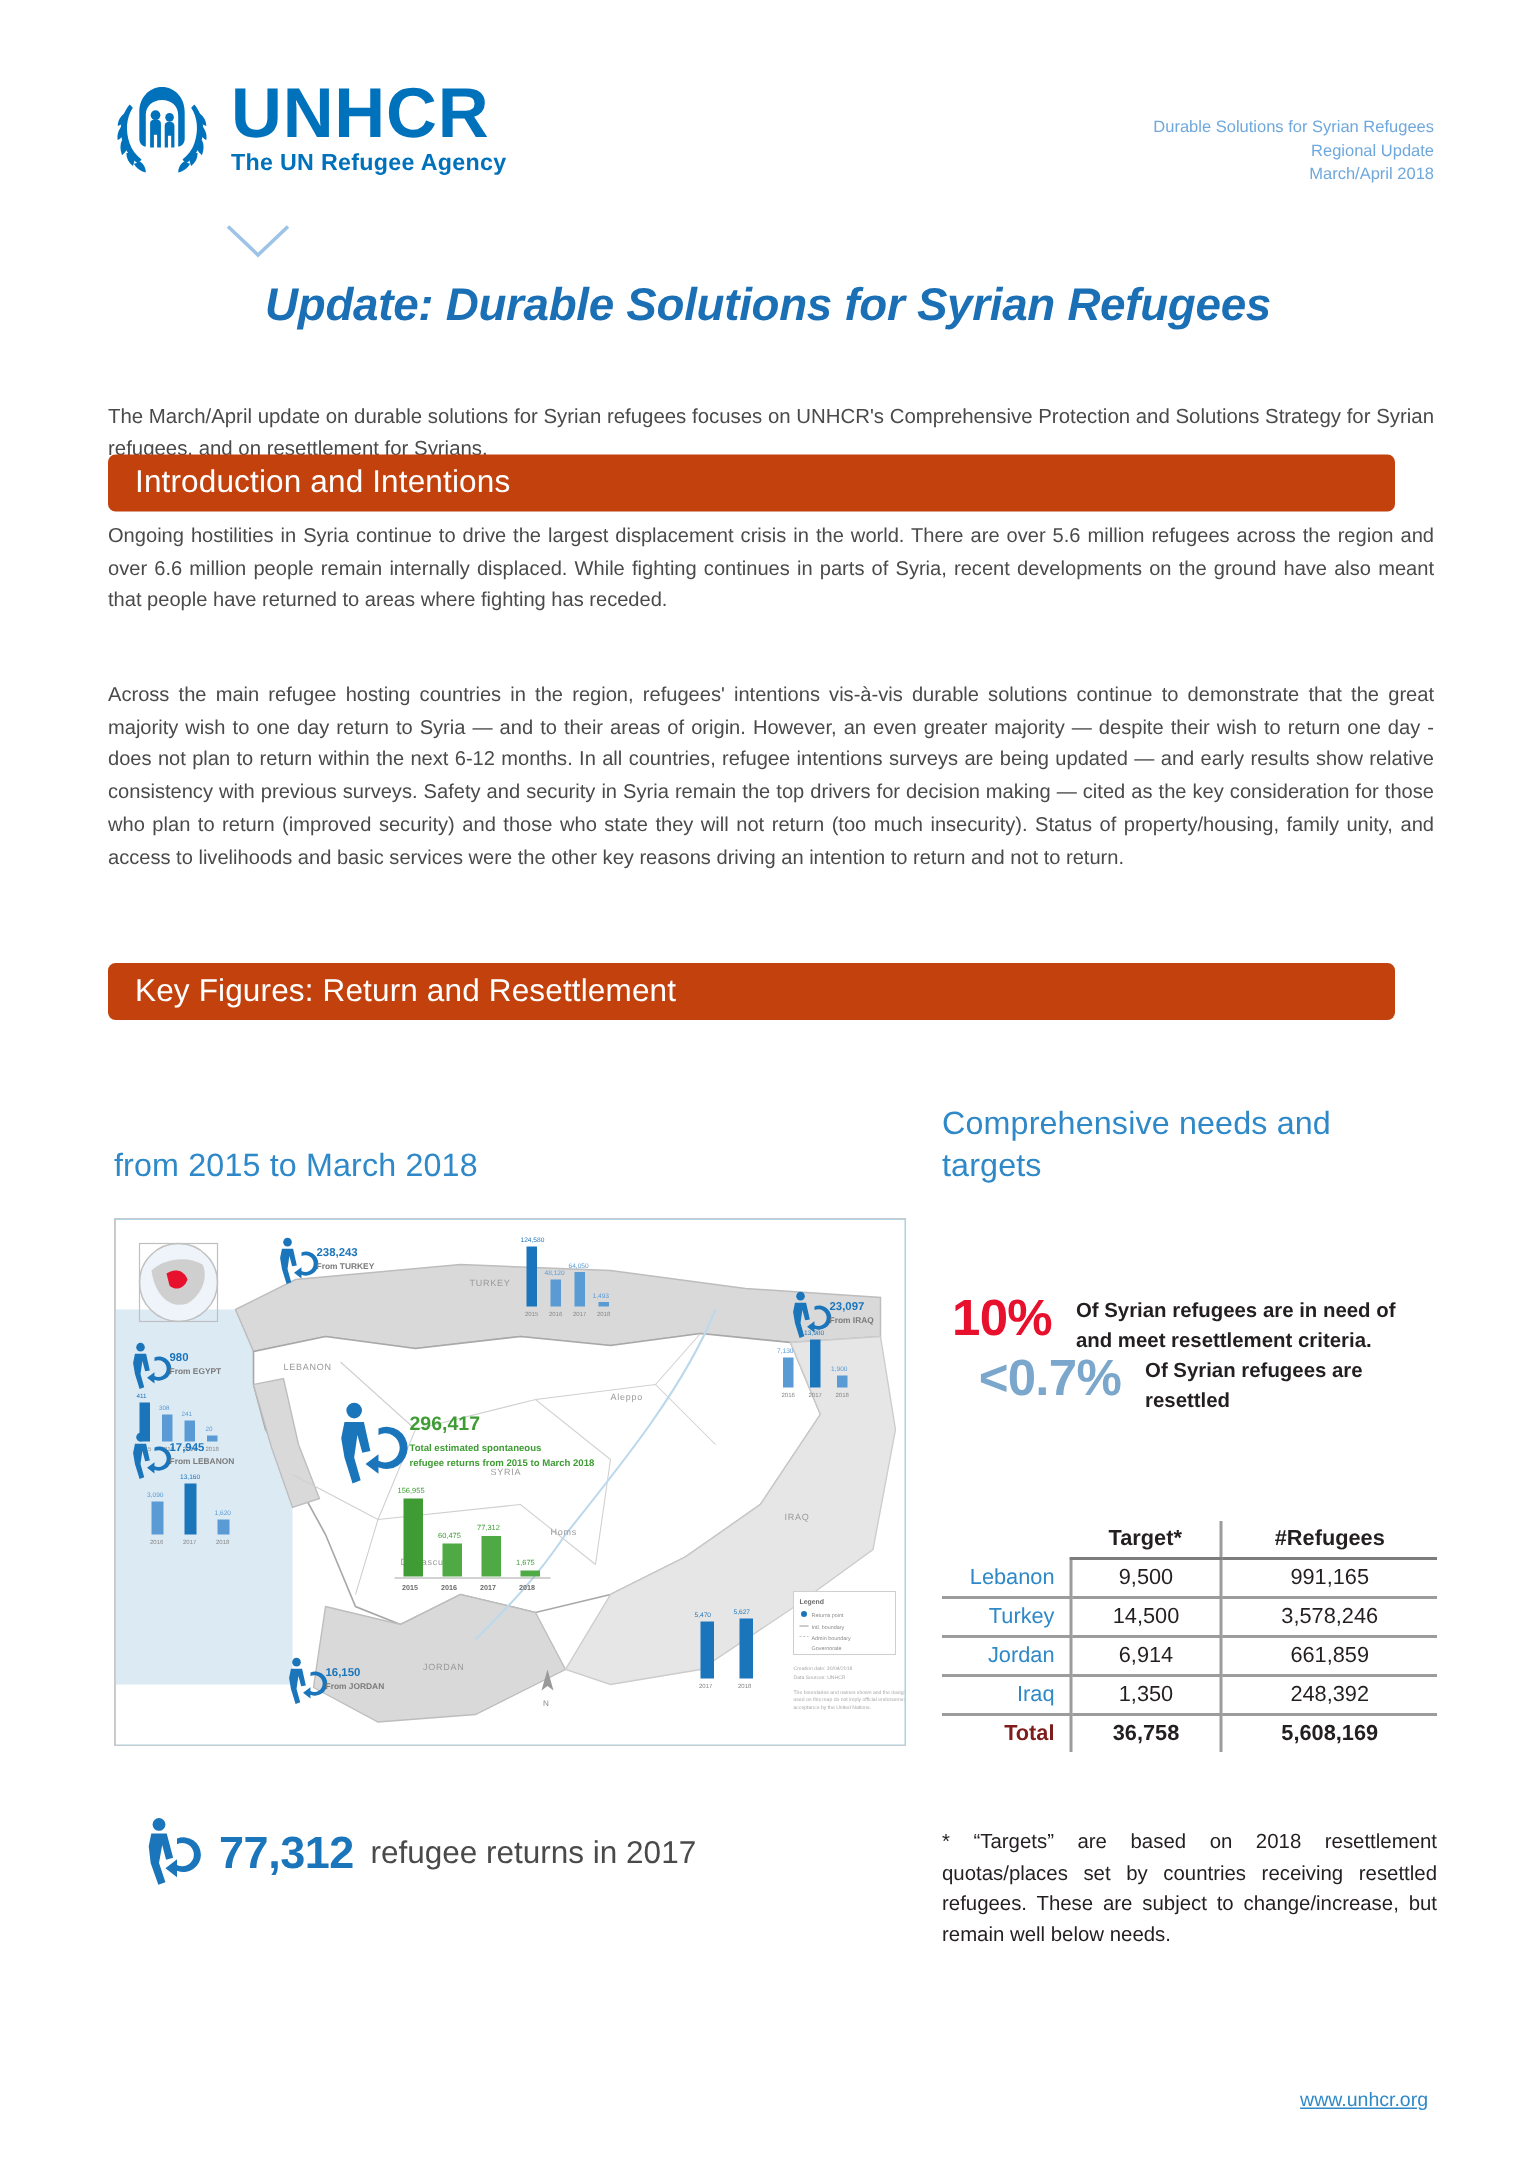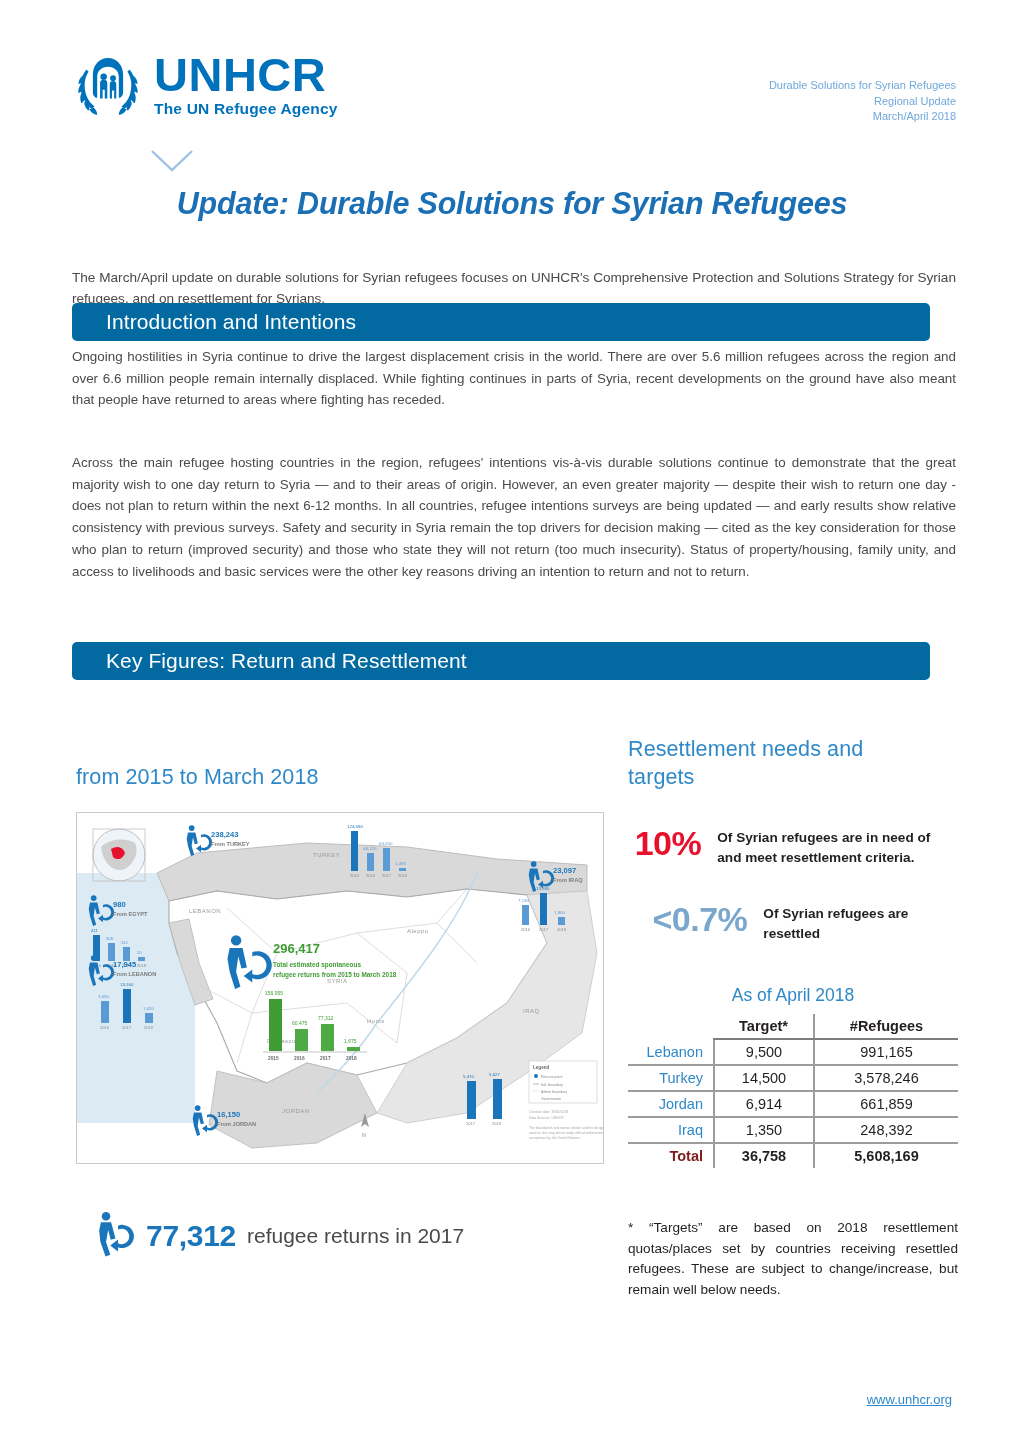--- a/index.html
+++ b/index.html
@@ -84,25 +84,25 @@
     text-align: justify;
     margin-top: 29px;
   }
 
   
   .banner {
     position: absolute;
     left: 72px;
     width: 858px;
     height: 38px;
-    background: #0369a1;
+    background: #c2410c;
     border-radius: 5px;
     display: flex;
     align-items: center;
-    padding-left: 34px;
+    padding-left: 18px;
     color: #ffffff;
     font-size: 21px;
     letter-spacing: 0.1px;
   }
   #banner-intro { top: 303px; }
   #banner-key { top: 642px; }
 
   .body-para {
     position: absolute;
     left: 72px;
@@ -154,21 +154,21 @@
     color: #4a4a4a;
     margin-left: 11px;
   }
 
   
   .stat-row {
     position: absolute;
     display: flex;
     align-items: flex-start;
   }
-  #stat-10 { top: 824px; left: 628px; width: 330px; }
+  #stat-10 { top: 860px; left: 628px; width: 330px; }
   #stat-07 { top: 900px; left: 628px; width: 330px; }
   .stat-big {
     font-size: 34px;
     font-weight: bold;
     width: 142px;
     text-align: right;
     padding-right: 16px;
     line-height: 1.15;
     letter-spacing: -0.5px;
   }
@@ -303,21 +303,21 @@
   <div class="body-para" id="para-2">Across the main refugee hosting countries in the region, refugees' intentions vis-à-vis durable solutions continue to demonstrate that the great majority wish to one day return to Syria — and to their areas of origin. However, an even greater majority — despite their wish to return one day - does not plan to return within the next 6-12 months. In all countries, refugee intentions surveys are being updated — and early results show relative consistency with previous surveys. Safety and security in Syria remain the top drivers for decision making — cited as the key consideration for those who plan to return (improved security) and those who state they will not return (too much insecurity). Status of property/housing, family unity, and access to livelihoods and basic services were the other key reasons driving an intention to return and not to return.</div>
 
   <div class="banner" id="banner-key">Key Figures: Return and Resettlement</div>
 
   <div class="col-heading" id="head-returns">
     <br>
     <span>from 2015 to March 2018</span>
   </div>
 
   <div class="col-heading" id="head-resettle">
-    <span>Resettlement needs and</span><br>
+    <span>Comprehensive needs and</span><br>
     <span>targets</span>
   </div>
 
   <div class="map-box">
     <svg class="map-svg" viewBox="0 0 528 352">
 
       <rect x="0" y="0" width="528" height="352" fill="#ffffff"></rect>
       <rect x="0" y="60" width="118" height="250" fill="#dceaf4"></rect>
 
       <path d="M80 60 L120 40 L230 30 L330 34 L420 46 L510 52 L510 78 L450 82 L390 76 L330 84 L270 78 L200 86 L140 78 L92 88 Z" fill="#d9d9d9" stroke="#bdbdbd" stroke-width="1"></path>
@@ -549,21 +549,20 @@
   <div class="stat-row" id="stat-10">
     <div class="stat-big stat-red">10%</div>
     <div class="stat-text">Of Syrian refugees are in need of and meet resettlement criteria.</div>
   </div>
 
   <div class="stat-row" id="stat-07">
     <div class="stat-big stat-blue">&lt;0.7%</div>
     <div class="stat-text">Of Syrian refugees are resettled</div>
   </div>
 
-  <div class="table-caption">As of April 2018</div>
 
   <table class="res-table">
     <thead>
       <tr>
         <th class="country-h"></th>
         <th class="h-target">Target*</th>
         <th class="h-ref">#Refugees</th>
       </tr>
     </thead>
     <tbody>

